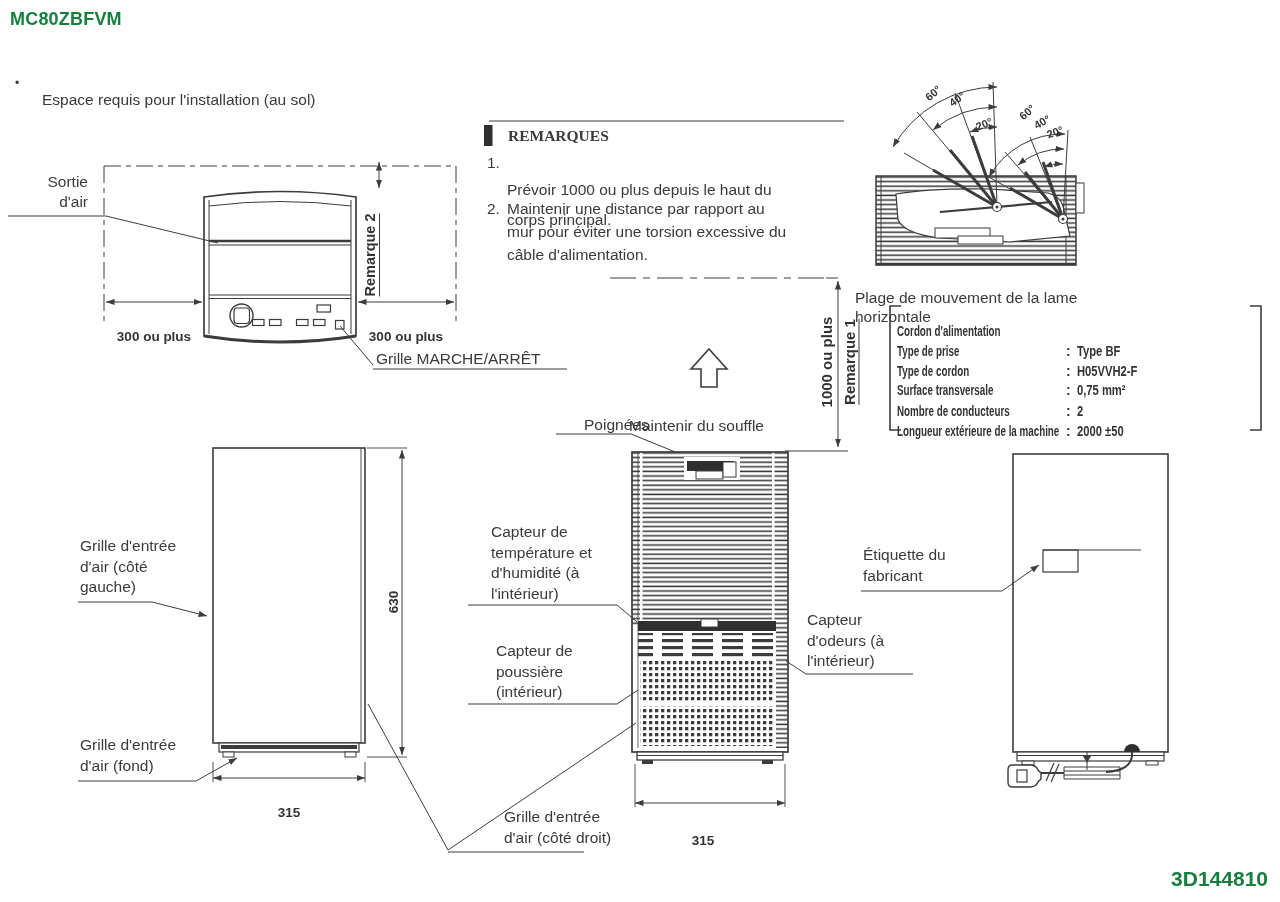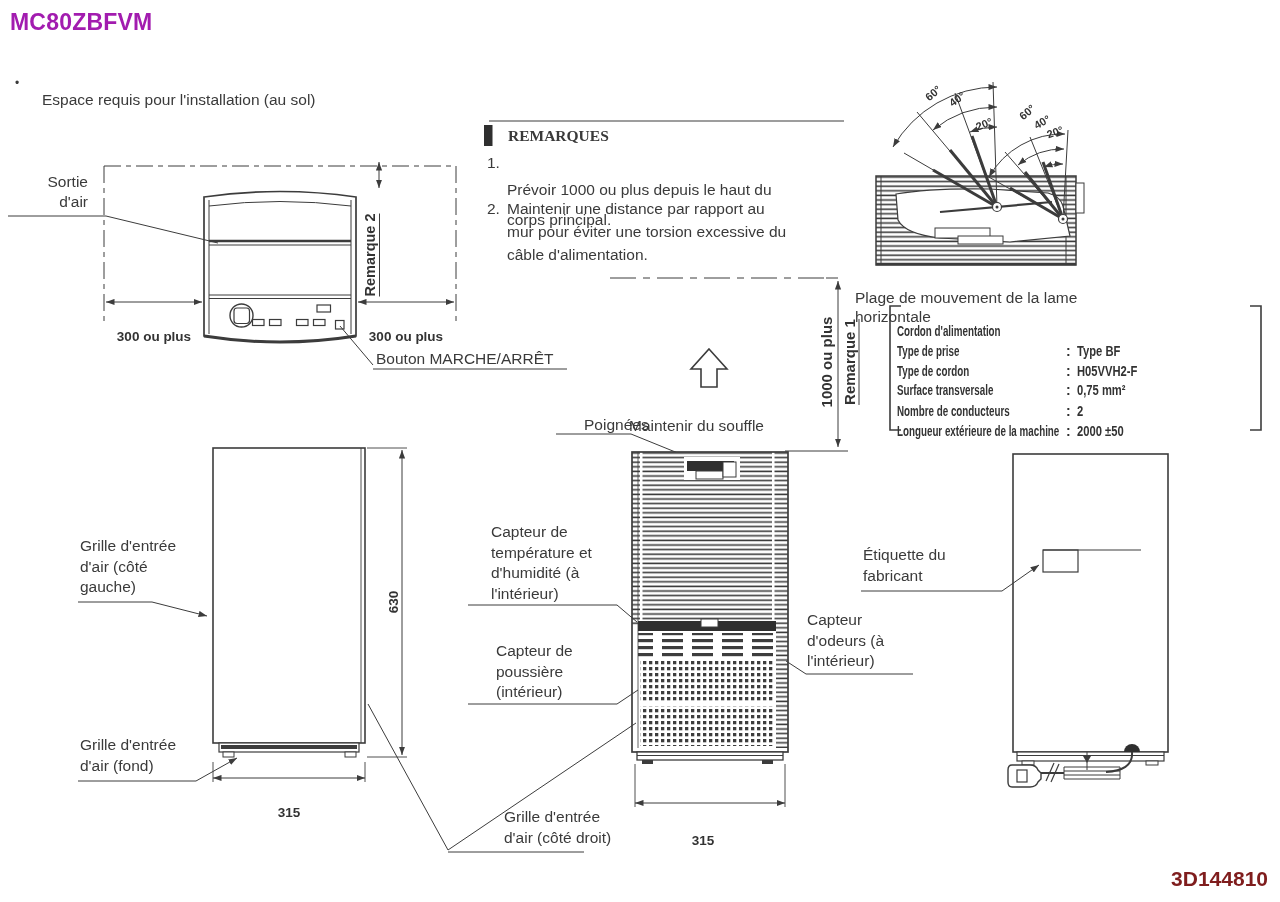--- a/index.html
+++ b/index.html
@@ -10,22 +10,22 @@
   .b{font-weight:bold;font-family:Liberation Serif, serif;}
   .ctr{text-align:left;margin-top:22px;}
   .rgt{text-align:right;}
   .dim{position:absolute;z-index:2;font-size:13.5px;font-weight:600;color:#333;
        white-space:nowrap;transform:scaleX(0.85);transform-origin:0 50%;}
   .dimc{text-align:center;transform:none;margin-top:45px;}
   .vtxt{position:absolute;z-index:2;font-size:15px;font-weight:600;color:#333;white-space:nowrap;
         transform:translate(-50%,-50%) rotate(-90deg);}
   .vul{border-bottom:1.2px solid #3c3c3c;padding-bottom:1px;}
   .ang{position:absolute;z-index:2;font-size:11px;font-weight:600;color:#333;white-space:nowrap;}
-  .title{font-size:23px;font-weight:bold;color:#a21caf;letter-spacing:0.2px;}
-  .docnum{font-size:21px;font-weight:bold;color:#7f1d1d;}
+  .title{font-size:18px;font-weight:bold;color:#15803d;letter-spacing:0.2px;}
+  .docnum{font-size:21px;font-weight:bold;color:#15803d;}
   .spec-row{position:absolute;height:20px;z-index:2;}
   .spec-label{position:absolute;left:7px;top:0;font-size:14px;font-weight:600;color:#333;
               white-space:nowrap;transform:scaleX(0.7);transform-origin:0 0;}
   .spec-colon{position:absolute;left:176px;top:0;font-size:14px;font-weight:600;color:#333;}
   .spec-value{position:absolute;left:187px;top:0;font-size:14px;font-weight:600;color:#333;
               white-space:nowrap;transform:scaleX(0.8);transform-origin:0 0;}
   .rem-item{position:absolute;left:0;width:370px;}
   .rem-num{position:absolute;left:0;top:0;}
   .rem-text{position:absolute;left:20px;top:0;white-space:pre-line;}
 </style>
@@ -213,21 +213,21 @@
 
   <div class="txt title" style="left:10px;top:8px;">MC80ZBFVM</div>
   <div class="txt" style="left:15px;top:76px;font-size:12px;">•</div>
   <div class="txt" style="left:42px;top:90px;">Espace requis pour l'installation (au sol)</div>
 
   <div class="txt rgt" style="left:0;top:172px;width:88px;">Sortie
 d'air</div>
   <div class="dim dimc" style="left:114px;top:284px;width:80px;">300 ou plus</div>
   <div class="dim dimc" style="left:366px;top:284px;width:80px;">300 ou plus</div>
   <div class="vtxt vul" style="left:371px;top:255px;font-size:14.5px;">Remarque 2</div>
-  <div class="txt" style="left:376px;top:349px;">Bouton MARCHE/ARRÊT</div>
+  <div class="txt" style="left:376px;top:349px;">Grille MARCHE/ARRÊT</div>
 
   <div class="txt b" style="left:508px;top:126px;">REMARQUES</div>
   <div style="position:absolute;left:487px;top:151px;width:370px;z-index:2;">
     <div class="rem-item" style="top:0;height:46px;">
       <span class="txt rem-num" style="line-height:23.2px;">1.</span>
       <span class="txt rem-text" style="line-height:30px;margin-top:24px;">Prévoir 1000 ou plus depuis le haut du
 corps principal.</span>
     </div>
     <div class="rem-item" style="top:46px;height:70px;">
       <span class="txt rem-num" style="line-height:23.2px;">2.</span>

